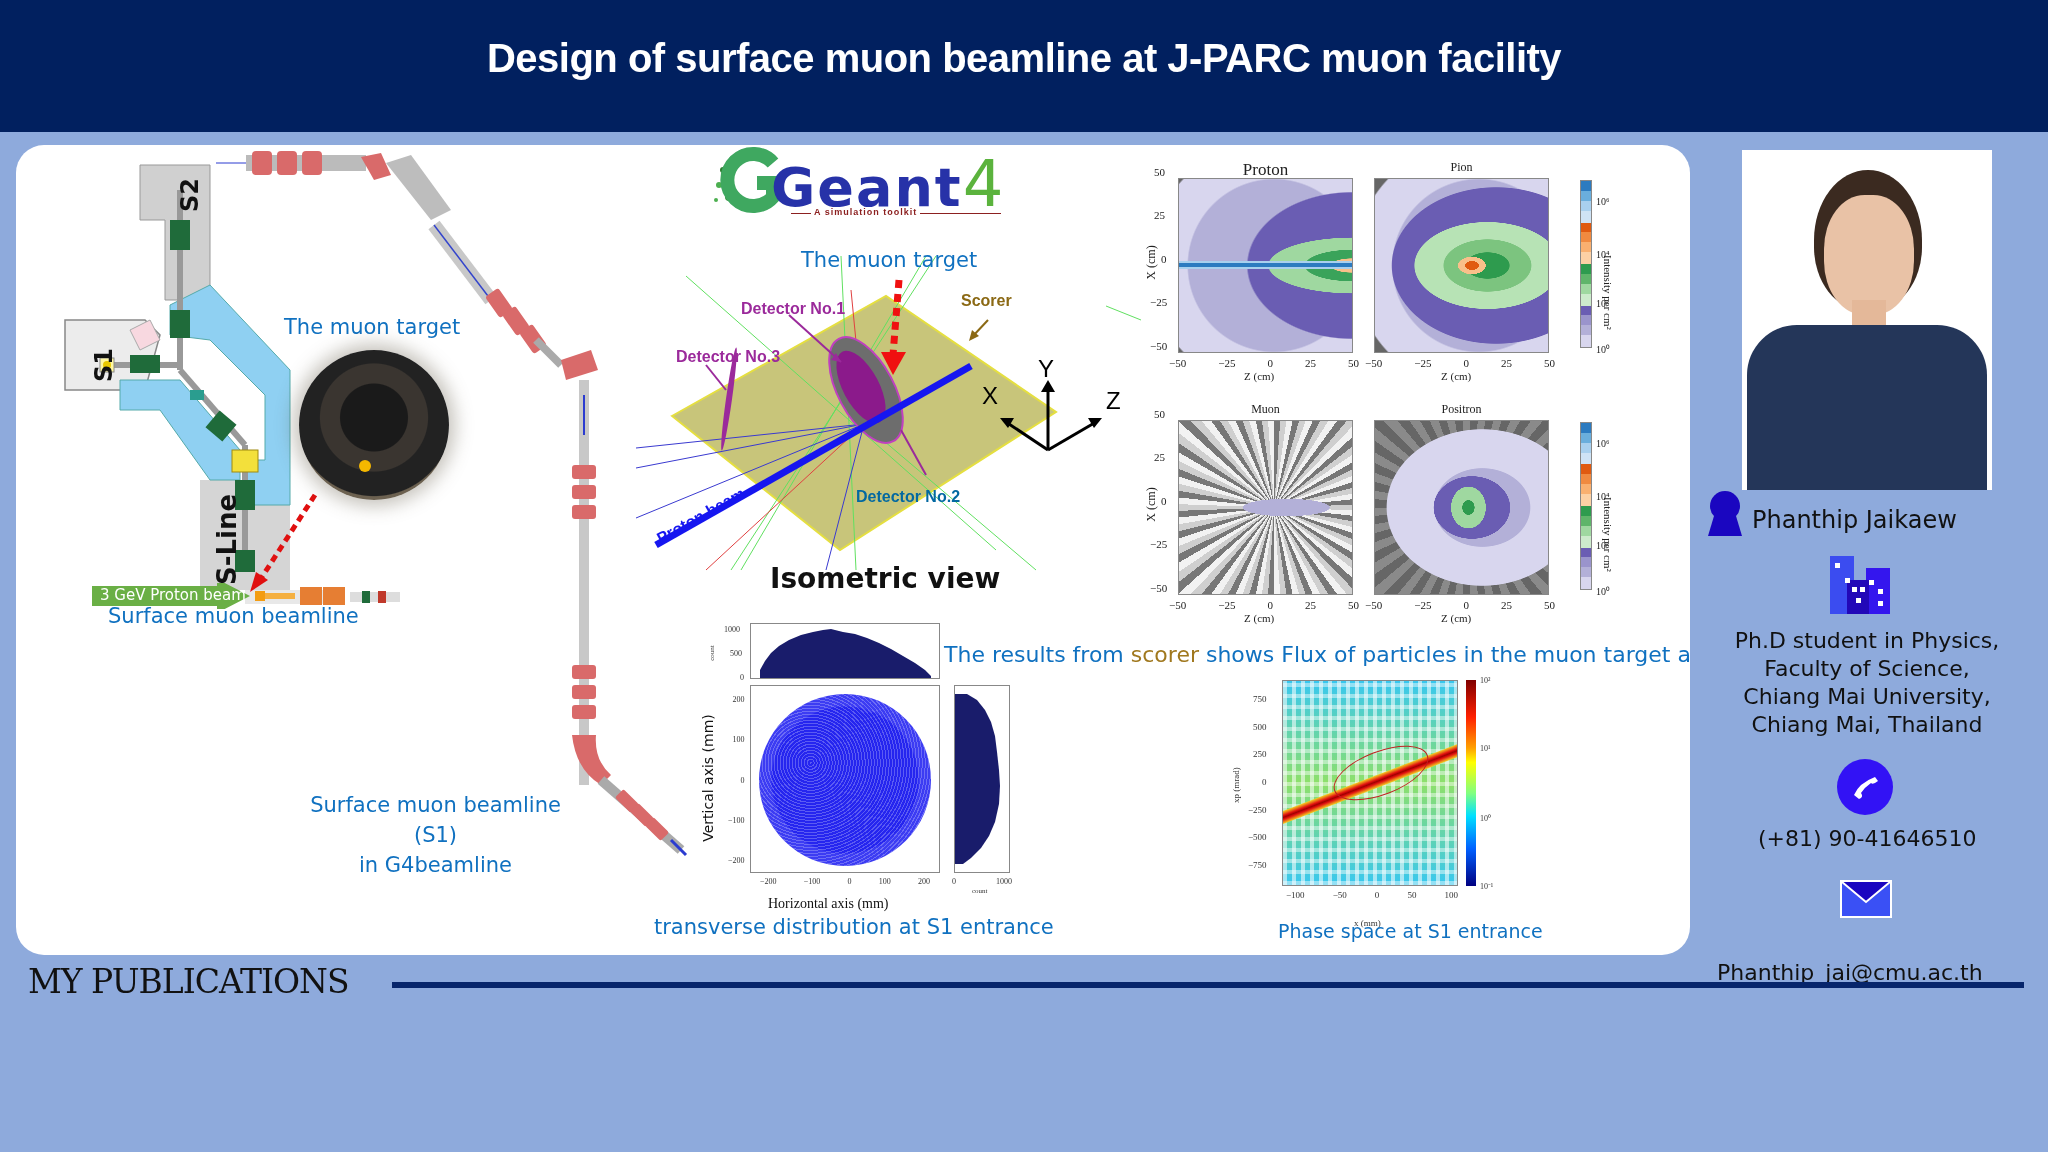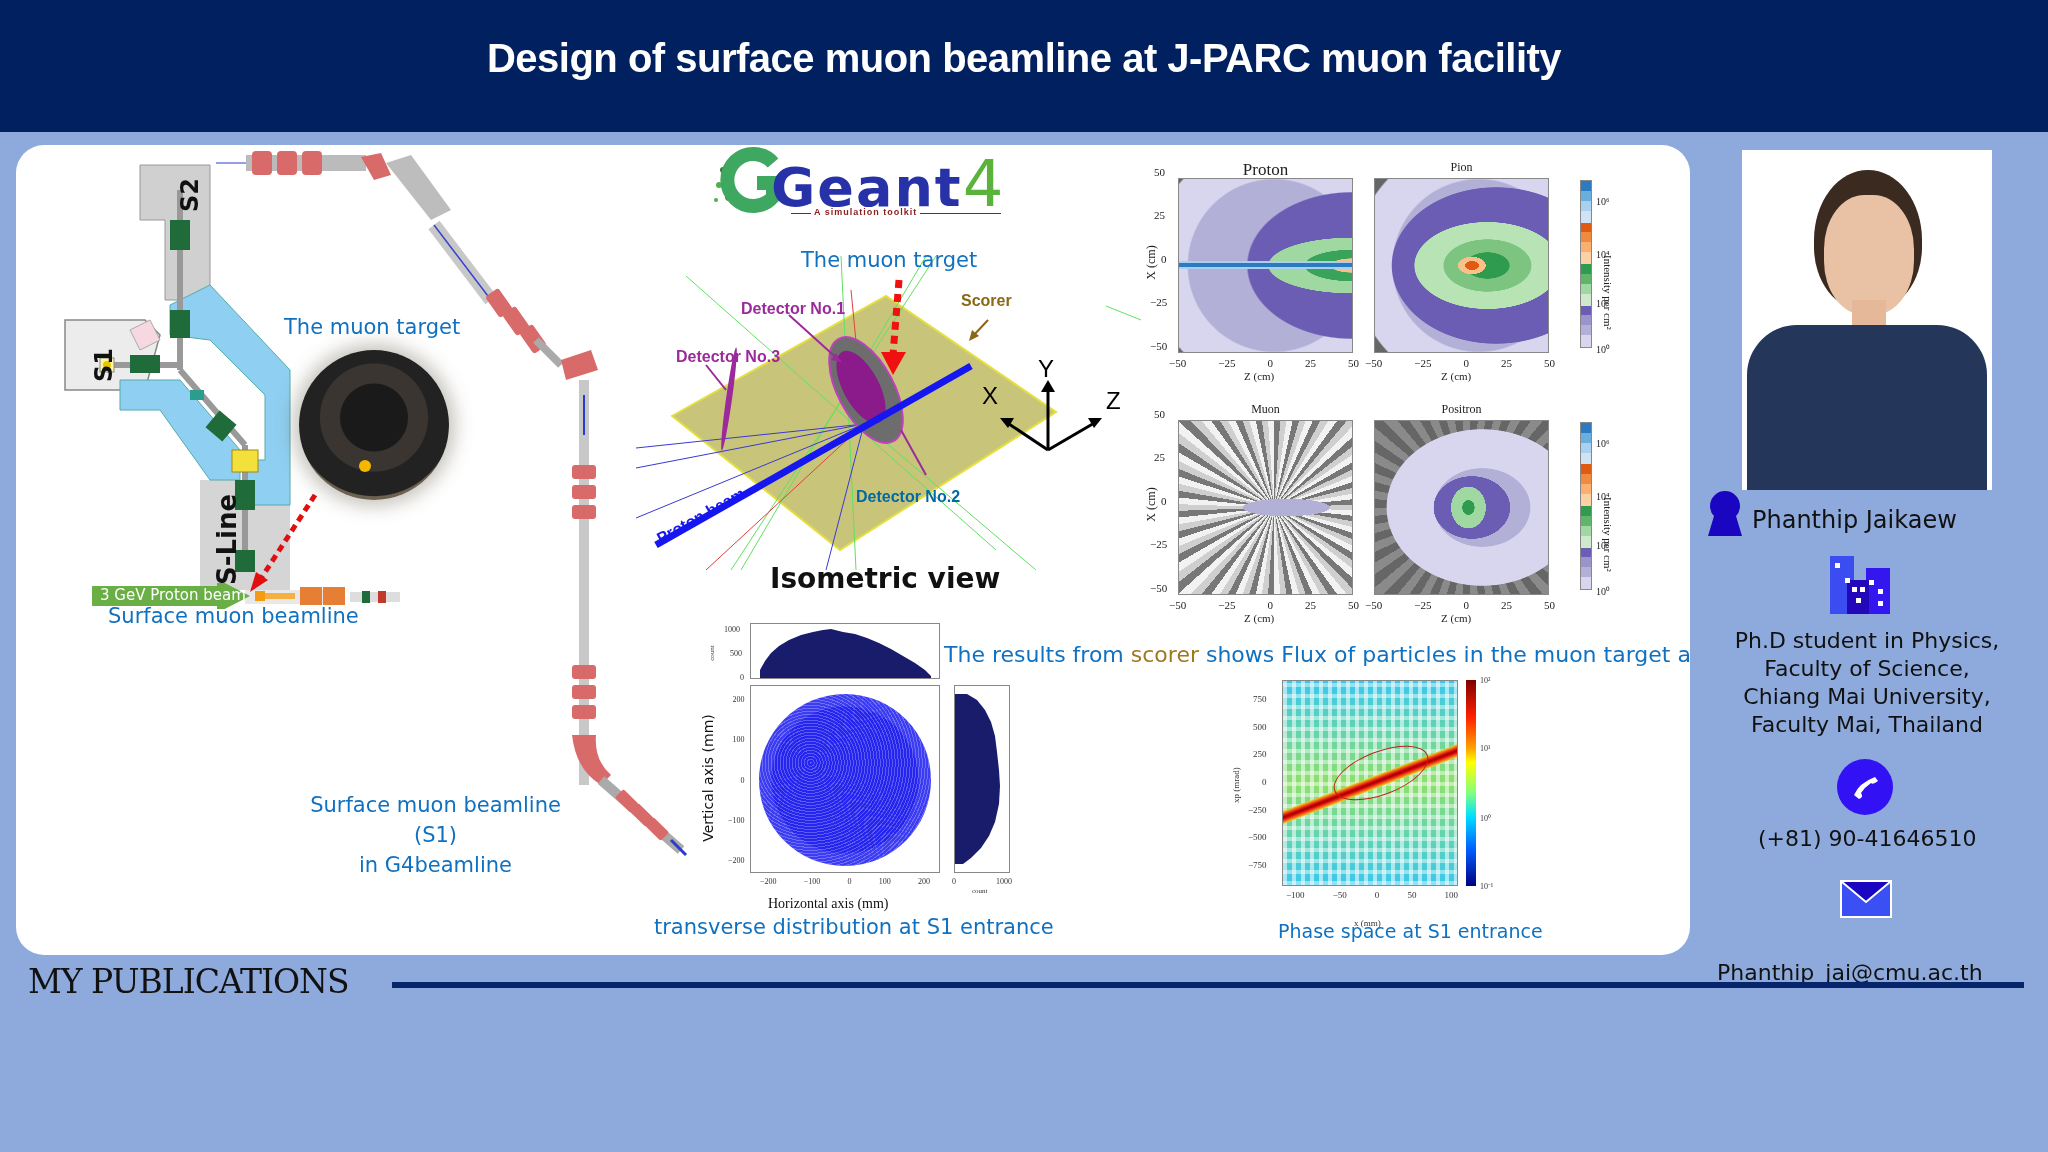--- a/index.html
+++ b/index.html
@@ -404,21 +404,21 @@
     <rect x="26" y="42" width="5" height="5" fill="#fff"></rect>
       <rect x="48" y="33" width="5" height="5" fill="#fff"></rect>
     <rect x="48" y="45" width="5" height="5" fill="#fff"></rect>
       <rect x="39" y="24" width="5" height="5" fill="#fff"></rect>
   </svg>
 </div>
 <div class="abs side-text" style="left:1712px;top:627px;width:310px;font-size:22px;line-height:28px;">
   <div>Ph.D student in Physics,</div>
   <div>Faculty of Science,</div>
   <div>Chiang Mai University,</div>
-  <div>Faculty Mai, Thailand</div>
+  <div>Chiang Mai, Thailand</div>
 </div>
 
 <div class="abs" style="left:1837px;top:759px;width:56px;height:56px;border-radius:50%;background:#3212f5;">
   <svg width="56" height="56">
       <path d="M17 36 Q22 24 38 18 L41 22 Q36 26 34 24 Q28 28 24 34 Q27 38 22 40 Z" fill="#fff"></path>
     </svg>
 </div>
 <div class="abs side-text" style="left:1758px;top:826px;font-size:22px;">(+81) 90-41646510</div>
 
 <div class="abs" style="left:1840px;top:880px;width:52px;height:38px;border:2px solid #fff;background:#3a50f5;">

